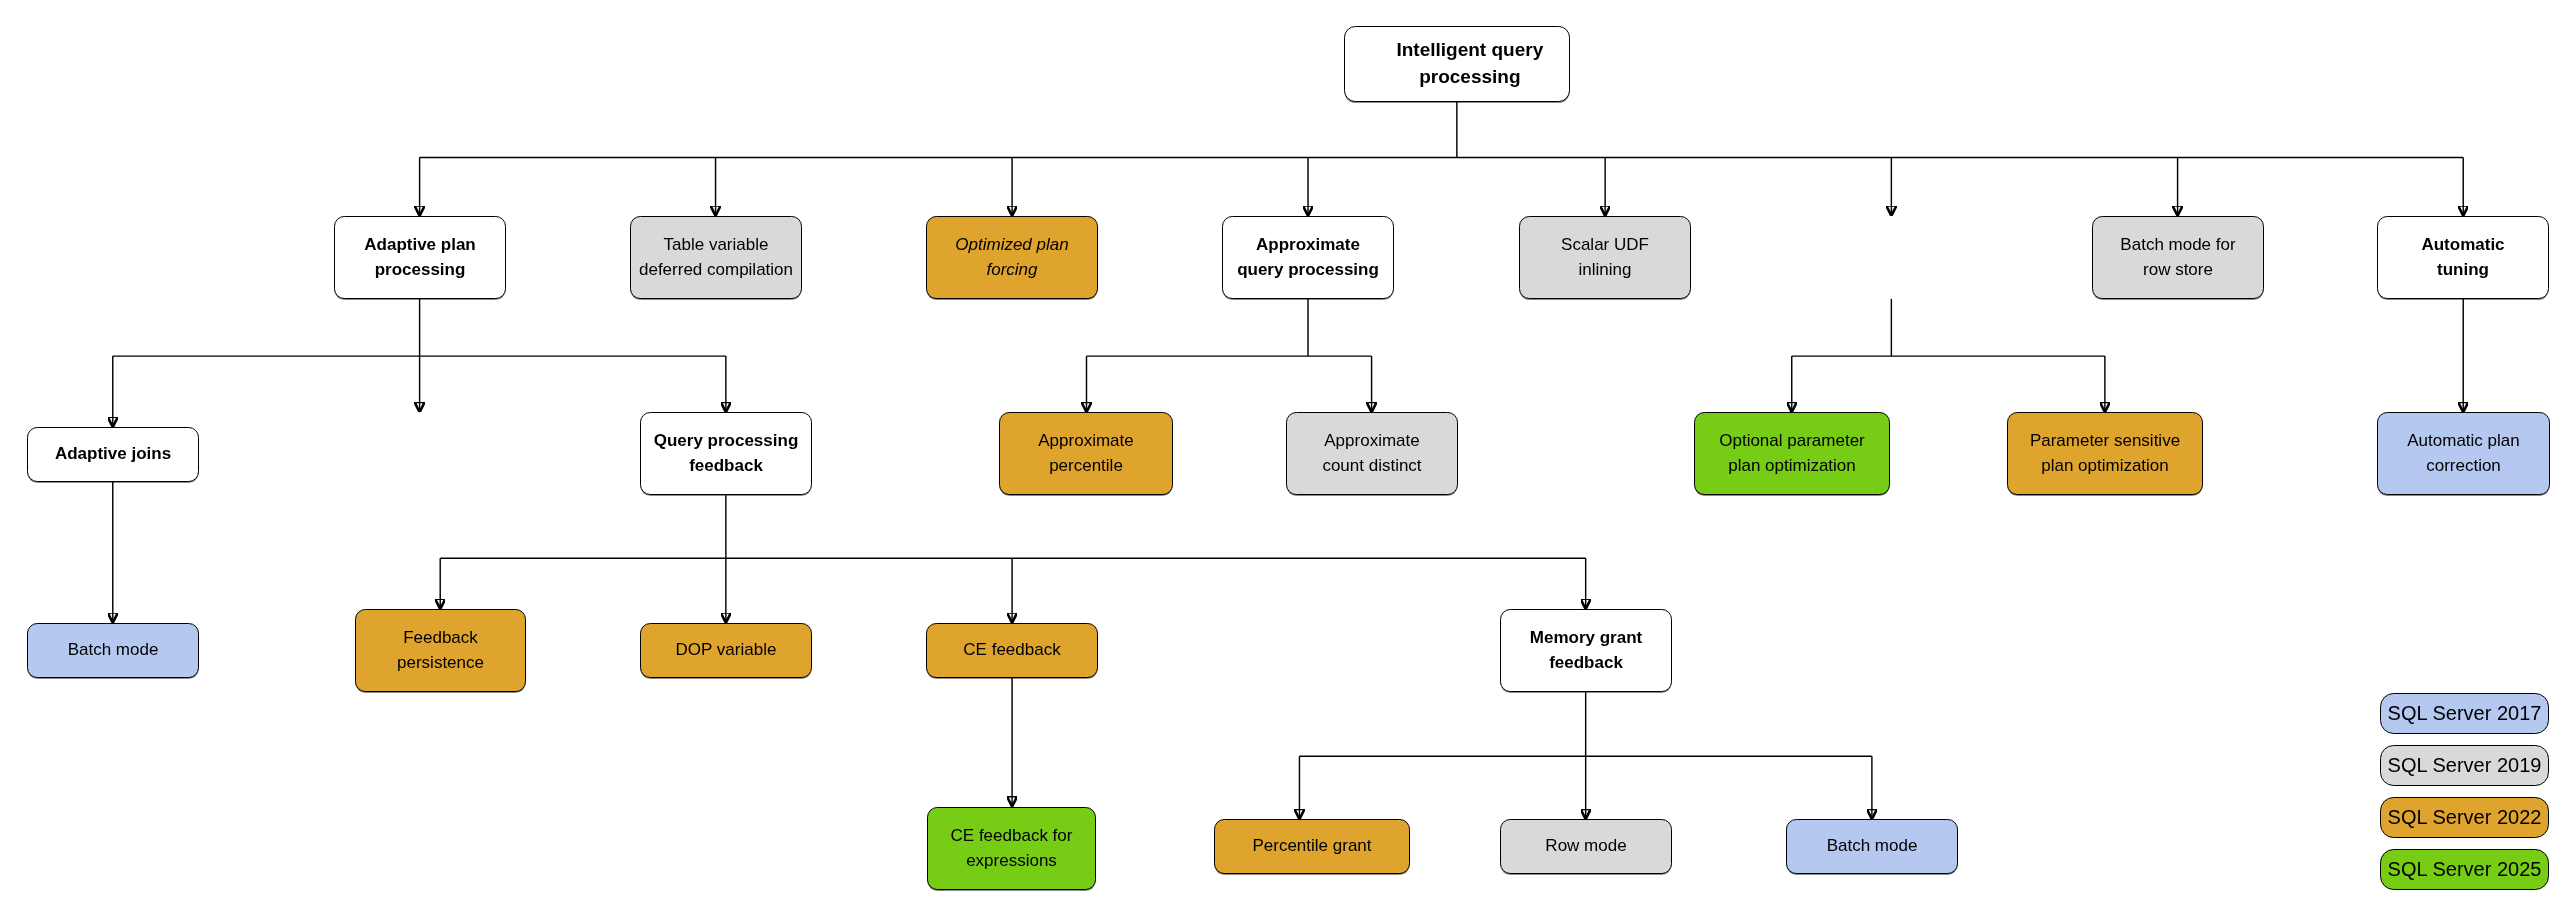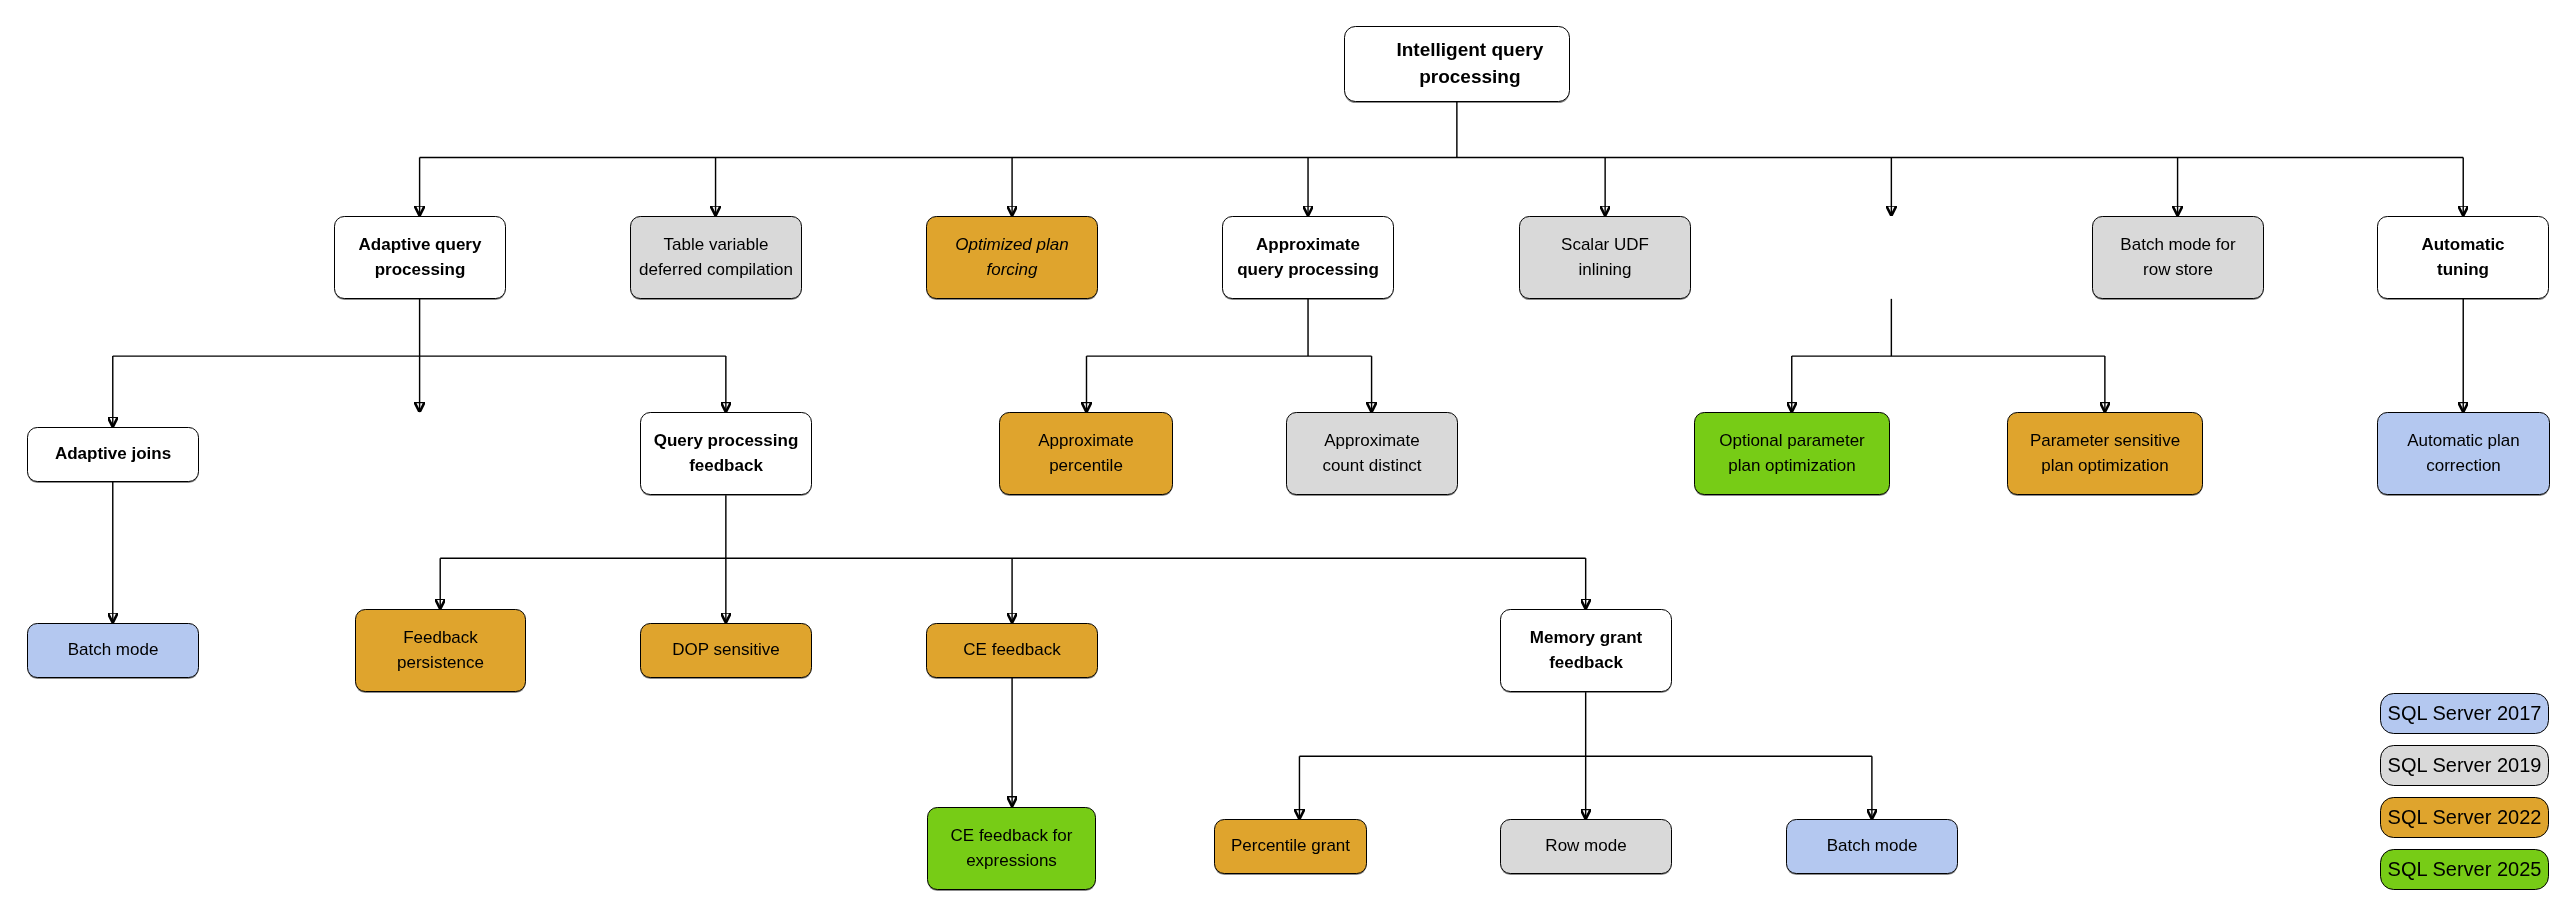--- a/index.html
+++ b/index.html
@@ -129,21 +129,21 @@
       <path d="M2270,1321 H3270"></path>
       <path d="M2270,1321 V1431" marker-end="url(#arrow)"></path>
       <path d="M2770,1321 V1431" marker-end="url(#arrow)"></path>
       <path d="M3270,1321 V1431" marker-end="url(#arrow)"></path>
     </g>
   </svg>
 
   <div class="node root bold c-white" style="left:1344px; top:26px; width:226px; height:76px;">Intelligent query
 processing</div>
 
-  <div class="node bold c-white" style="left:334px; top:216px; width:172px; height:83px;">Adaptive query
+  <div class="node bold c-white" style="left:334px; top:216px; width:172px; height:83px;">Adaptive plan
 processing</div>
   <div class="node c-gray" style="left:630px; top:216px; width:172px; height:83px;">Table variable
 deferred compilation</div>
   <div class="node c-orange" style="left:926px; top:216px; width:172px; height:83px;font-style:italic;">Optimized plan
 forcing</div>
   <div class="node bold c-white" style="left:1222px; top:216px; width:172px; height:83px;">Approximate
 query processing</div>
   <div class="node c-gray" style="left:1519px; top:216px; width:172px; height:83px;">Scalar UDF
 inlining</div>
   <div class="node c-gray" style="left:2092px; top:216px; width:172px; height:83px;">Batch mode for
@@ -161,28 +161,28 @@
   <div class="node c-green" style="left:1694px; top:412px; width:196px; height:83px;">Optional parameter
 plan optimization</div>
   <div class="node c-orange" style="left:2007px; top:412px; width:196px; height:83px;">Parameter sensitive
 plan optimization</div>
   <div class="node c-blue" style="left:2377px; top:412px; width:173px; height:83px;">Automatic plan
 correction</div>
 
   <div class="node c-blue" style="left:27px; top:623px; width:172px; height:55px;">Batch mode</div>
   <div class="node c-orange" style="left:355px; top:609px; width:171px; height:83px;">Feedback
 persistence</div>
-  <div class="node c-orange" style="left:640px; top:623px; width:172px; height:55px;">DOP sensitive</div>
+  <div class="node c-orange" style="left:640px; top:623px; width:172px; height:55px;">DOP variable</div>
   <div class="node c-orange" style="left:926px; top:623px; width:172px; height:55px;">CE feedback</div>
   <div class="node bold c-white" style="left:1500px; top:609px; width:172px; height:83px;">Memory grant
 feedback</div>
 
   <div class="node c-green" style="left:927px; top:807px; width:169px; height:83px;">CE feedback for
 expressions</div>
-  <div class="node c-orange" style="left:1214px; top:819px; width:153px; height:55px;">Percentile grant</div>
+  <div class="node c-orange" style="left:1214px; top:819px; width:196px; height:55px;">Percentile grant</div>
   <div class="node c-gray" style="left:1500px; top:819px; width:172px; height:55px;">Row mode</div>
   <div class="node c-blue" style="left:1786px; top:819px; width:172px; height:55px;">Batch mode</div>
 
   <div>
     <div class="legend-item c-blue" style="left:2380px; top:693px;">SQL Server 2017</div>
     <div class="legend-item c-gray" style="left:2380px; top:745px;">SQL Server 2019</div>
     <div class="legend-item c-orange" style="left:2380px; top:797px;">SQL Server 2022</div>
     <div class="legend-item c-green" style="left:2380px; top:849px;">SQL Server 2025</div>
   </div>
 

